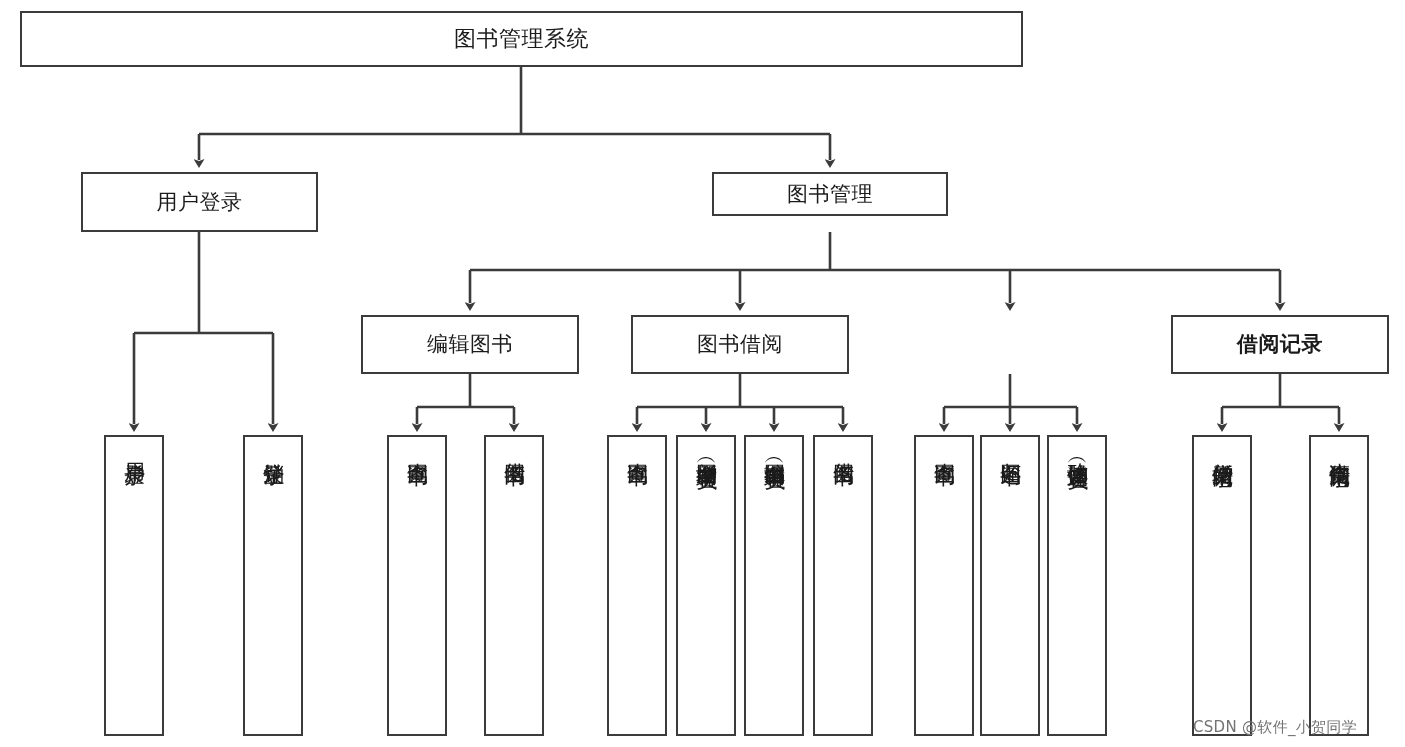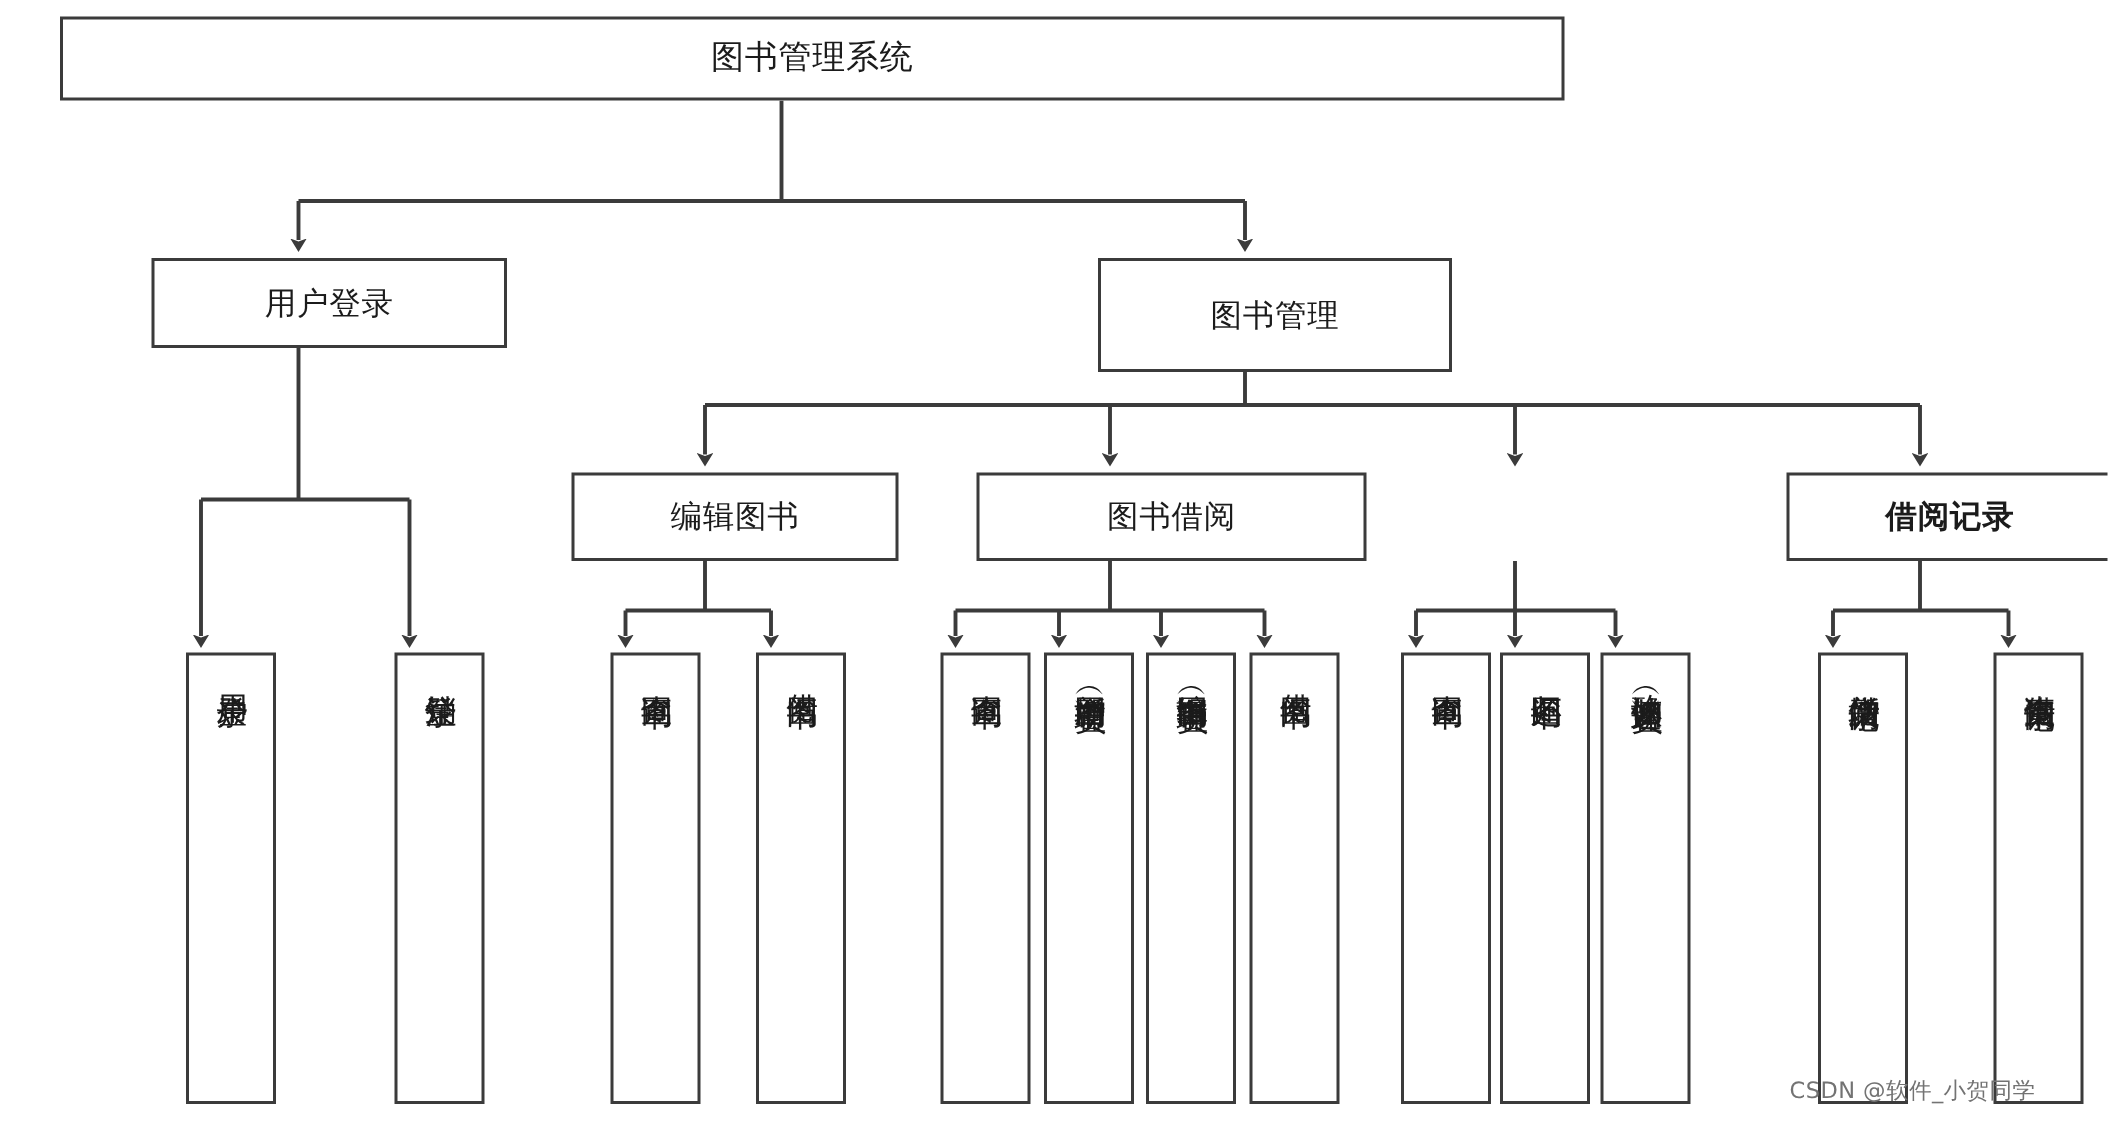--- a/index.html
+++ b/index.html
@@ -29,21 +29,20 @@
   }
   .node {
     position: absolute;
     box-sizing: border-box;
     background: #ffffff;
     border: 2px solid #3b3b3b;
     display: flex;
     align-items: center;
     justify-content: center;
     color: #1b1b1b;
-    margin-left: 20px;
   }
   .node-label {
     display: block;
     text-align: center;
     line-height: 1.18;
     white-space: nowrap;
   }
   .node.horizontal .node-label {
     font-size: 21px;
     letter-spacing: 0.5px;
@@ -144,29 +143,29 @@
   </svg>
 
   <div class="node root horizontal" style="left:20px; top:11px; width:1003px; height:56px;">
     <span class="node-label">图书管理系统</span>
   </div>
 
   <div class="node horizontal" style="left:81px; top:172px; width:237px; height:60px;">
     <span class="node-label">用户登录</span>
   </div>
 
-  <div class="node horizontal" style="left:712px; top:172px; width:236px; height:76px;">
+  <div class="node horizontal" style="left:712px; top:172px; width:236px; height:44px;">
     <span class="node-label">图书管理</span>
   </div>
 
   <div class="node horizontal" style="left:361px; top:315px; width:218px; height:59px;">
     <span class="node-label">编辑图书</span>
   </div>
 
-  <div class="node horizontal" style="left:631px; top:315px; width:260px; height:59px;">
+  <div class="node horizontal" style="left:631px; top:315px; width:218px; height:59px;">
     <span class="node-label">图书借阅</span>
   </div>
 
 
   <div class="node horizontal" style="left:1171px; top:315px; width:218px; height:59px;font-weight:bold;">
     <span class="node-label">借阅记录</span>
   </div>
 
   <div class="node vertical" style="left:104px; top:435px; width:60px; height:301px;">
     <span class="node-label">用户登录</span>

